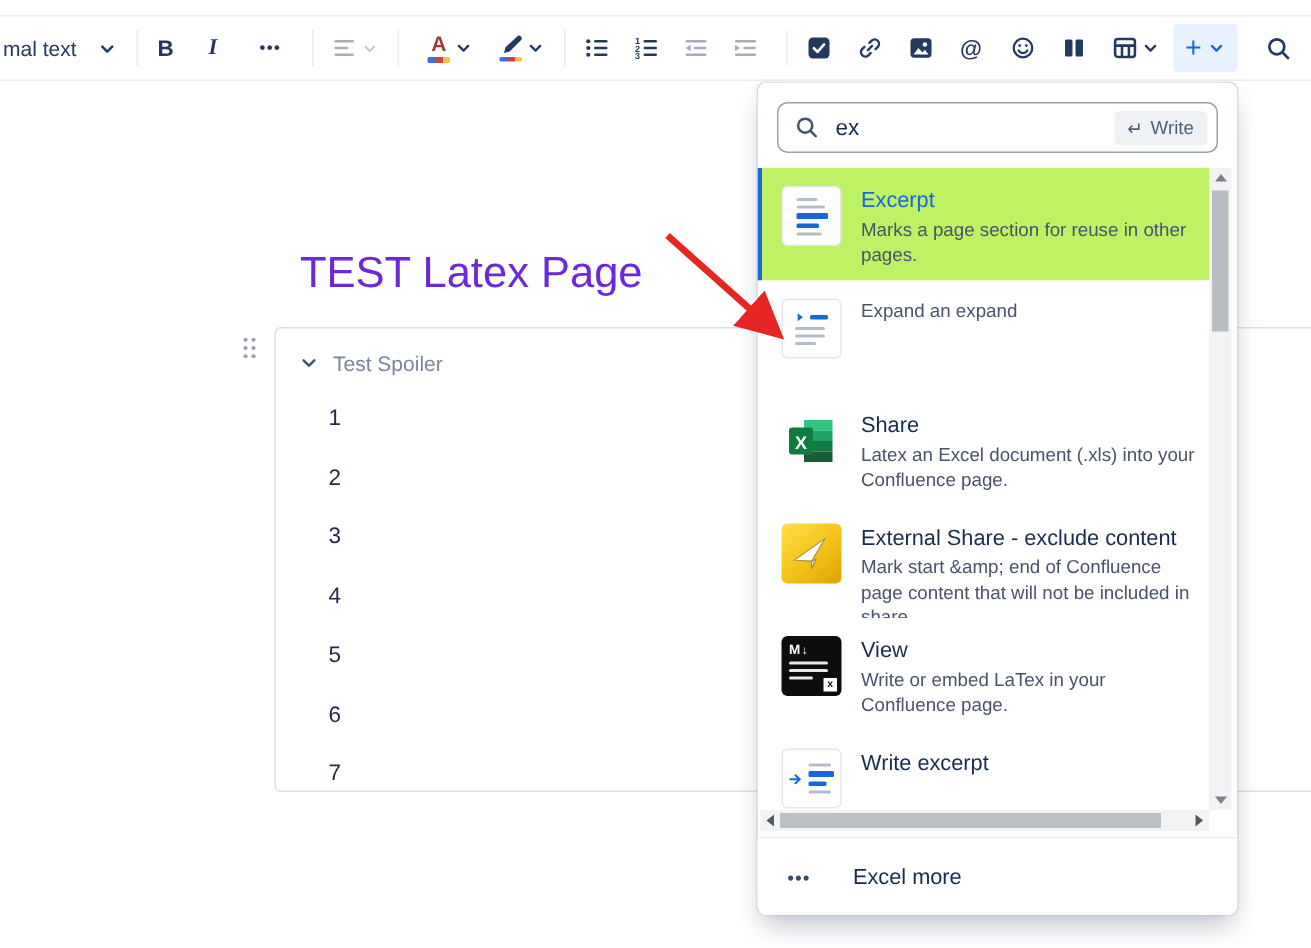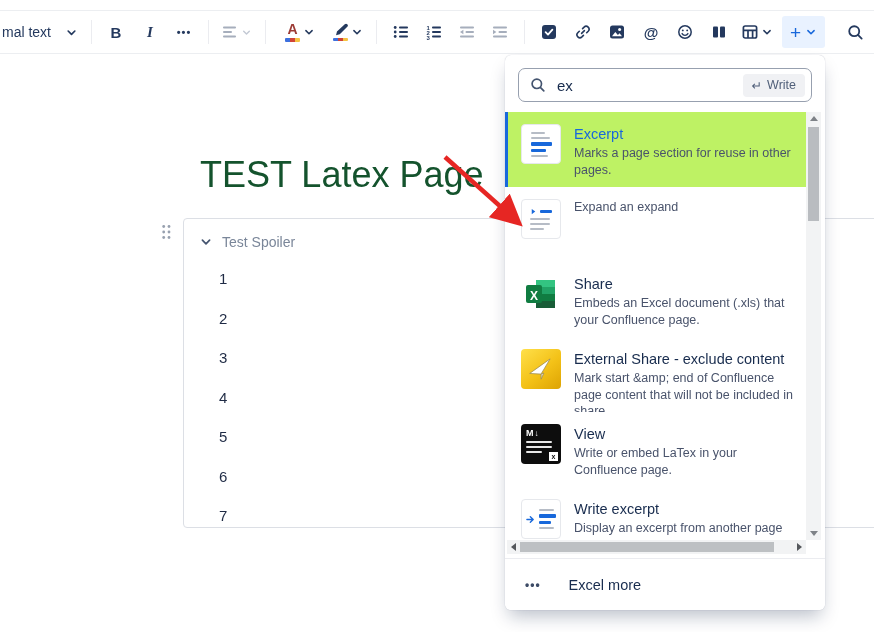--- a/index.html
+++ b/index.html
@@ -8,40 +8,40 @@
     font-family:"Liberation Sans",sans-serif;color:#172b4d;
   }
   
   .toolbar{
     position:absolute;top:10px;left:0;right:0;height:42px;background:#fff;
     border-top:1px solid #eceef1;border-bottom:1px solid #eceef1;
     display:flex;align-items:center;
   }
   .tb-sep{width:1px;height:24px;background:#ebecf0;margin:0 10px;flex:none}
   .tb-btn{
-    display:flex;align-items:center;justify-content:center;gap:3px;
+    display:flex;align-items:center;gap:3px;
     min-width:28px;height:32px;border:none;background:transparent;border-radius:3px;
     color:#24395e;font-family:inherit;font-size:14px;padding:0 3px;cursor:pointer;flex:none;
   }
   .tb-btn.disabled{color:#a6aebc}
   .chev{flex:none}
   .textstyle{padding-left:2px;gap:14px;font-size:14px;color:#24395e}
   .glyph-b{font-weight:700;font-size:15px}
   .glyph-i{font-style:italic;font-weight:600;font-size:15px;font-family:"Liberation Serif",serif}
   .glyph-more{font-size:11px;letter-spacing:1px;font-weight:700}
   .colorbtn{display:flex;flex-direction:column;align-items:center;line-height:1}
   .colorbtn .letter{font-weight:700;font-size:14px;color:#9c3b35}
   .rainbow{width:15px;height:3.5px;margin-top:2px;border-radius:1px;
     background:linear-gradient(90deg,#3d70de 0 34%,#d04437 34% 67%,#f6c342 67% 100%)}
   .pluschip{background:#e9f2ff;color:#1868db;height:32px;padding:0 8px;margin-left:6px;gap:4px}
   .pluschip .plus{font-size:19px;font-weight:500;line-height:1}
   .at{font-size:15px;font-weight:600}
   .searchbtn{margin-left:16px}
   
-  .page-title{position:absolute;left:200px;top:130px;font-size:36px;font-weight:500;color:#14532d}
+  .page-title{position:absolute;left:200px;top:147px;font-size:29px;font-weight:500;color:#6d28d9}
   .drag-handle{position:absolute;left:161px;top:224px}
   .expand-box{position:absolute;left:183px;top:218px;width:720px;height:310px;
     border:1px solid #dcdfe5;border-radius:4px;background:#fff;box-sizing:border-box}
   .expand-header{display:flex;align-items:center;gap:9px;padding:14px 0 0 15px;height:18px}
   .expand-label{font-size:14px;color:#7a8699}
   .numbers{padding:8px 0 0 35px}
   .num-row{height:39.5px;display:flex;align-items:center;font-size:15px;color:#1f2b45}
   
   .arrow-svg{position:absolute;left:395px;top:148px;z-index:40;pointer-events:none}
   
@@ -335,21 +335,21 @@
             <rect x="12" y="2" width="19" height="7" fill="#33c481"></rect>
             <rect x="12" y="9" width="19" height="7" fill="#21a366"></rect>
             <rect x="12" y="16" width="19" height="7" fill="#107c41"></rect>
             <rect x="12" y="23" width="19" height="7" fill="#185c37"></rect>
             <rect x="2" y="7" width="16" height="18" rx="2" fill="#107c41"></rect>
             <text x="10" y="21.5" text-anchor="middle" font-size="12" font-weight="700" fill="#fff">X</text>
           </svg>
       </div>
       <div class="row-text">
         <div class="row-title">Share</div>
-        <div class="row-desc">Embeds an Excel document (.xls) that your Confluence page.</div>
+        <div class="row-desc">Latex an Excel document (.xls) into your Confluence page.</div>
       </div>
     </div>
 
     <div class="row">
       <div class="tile share">
         <svg width="30" height="30" viewBox="0 0 30 30">
             <g transform="rotate(-12 15 15)">
               <path d="M3 17 L26 7 L14 20 Z" fill="#fff" stroke="#9a8a55" stroke-width="0.7"></path>
               <path d="M14 20 L13 25 L17 19.5 Z" fill="#e9e3d2" stroke="#9a8a55" stroke-width="0.7"></path>
             </g>
@@ -389,21 +389,20 @@
           <span class="minilines">
               <span class="ml g" style="width:15px"></span>
               <span class="ml b" style="width:17px;height:4px"></span>
               <span class="ml b" style="width:12px;height:3px"></span>
               <span class="ml g" style="width:15px"></span>
             </span>
         </span>
       </div>
       <div class="row-text">
         <div class="row-title">Write excerpt</div>
-        <div class="row-desc">Display an excerpt from another page</div>
       </div>
     </div>
   </div>
 
   <div class="vscroll">
     <div class="varrow up">
         <span class="tri-up"></span>
       </div>
     <div class="vthumb"></div>
     <div class="varrow down">

